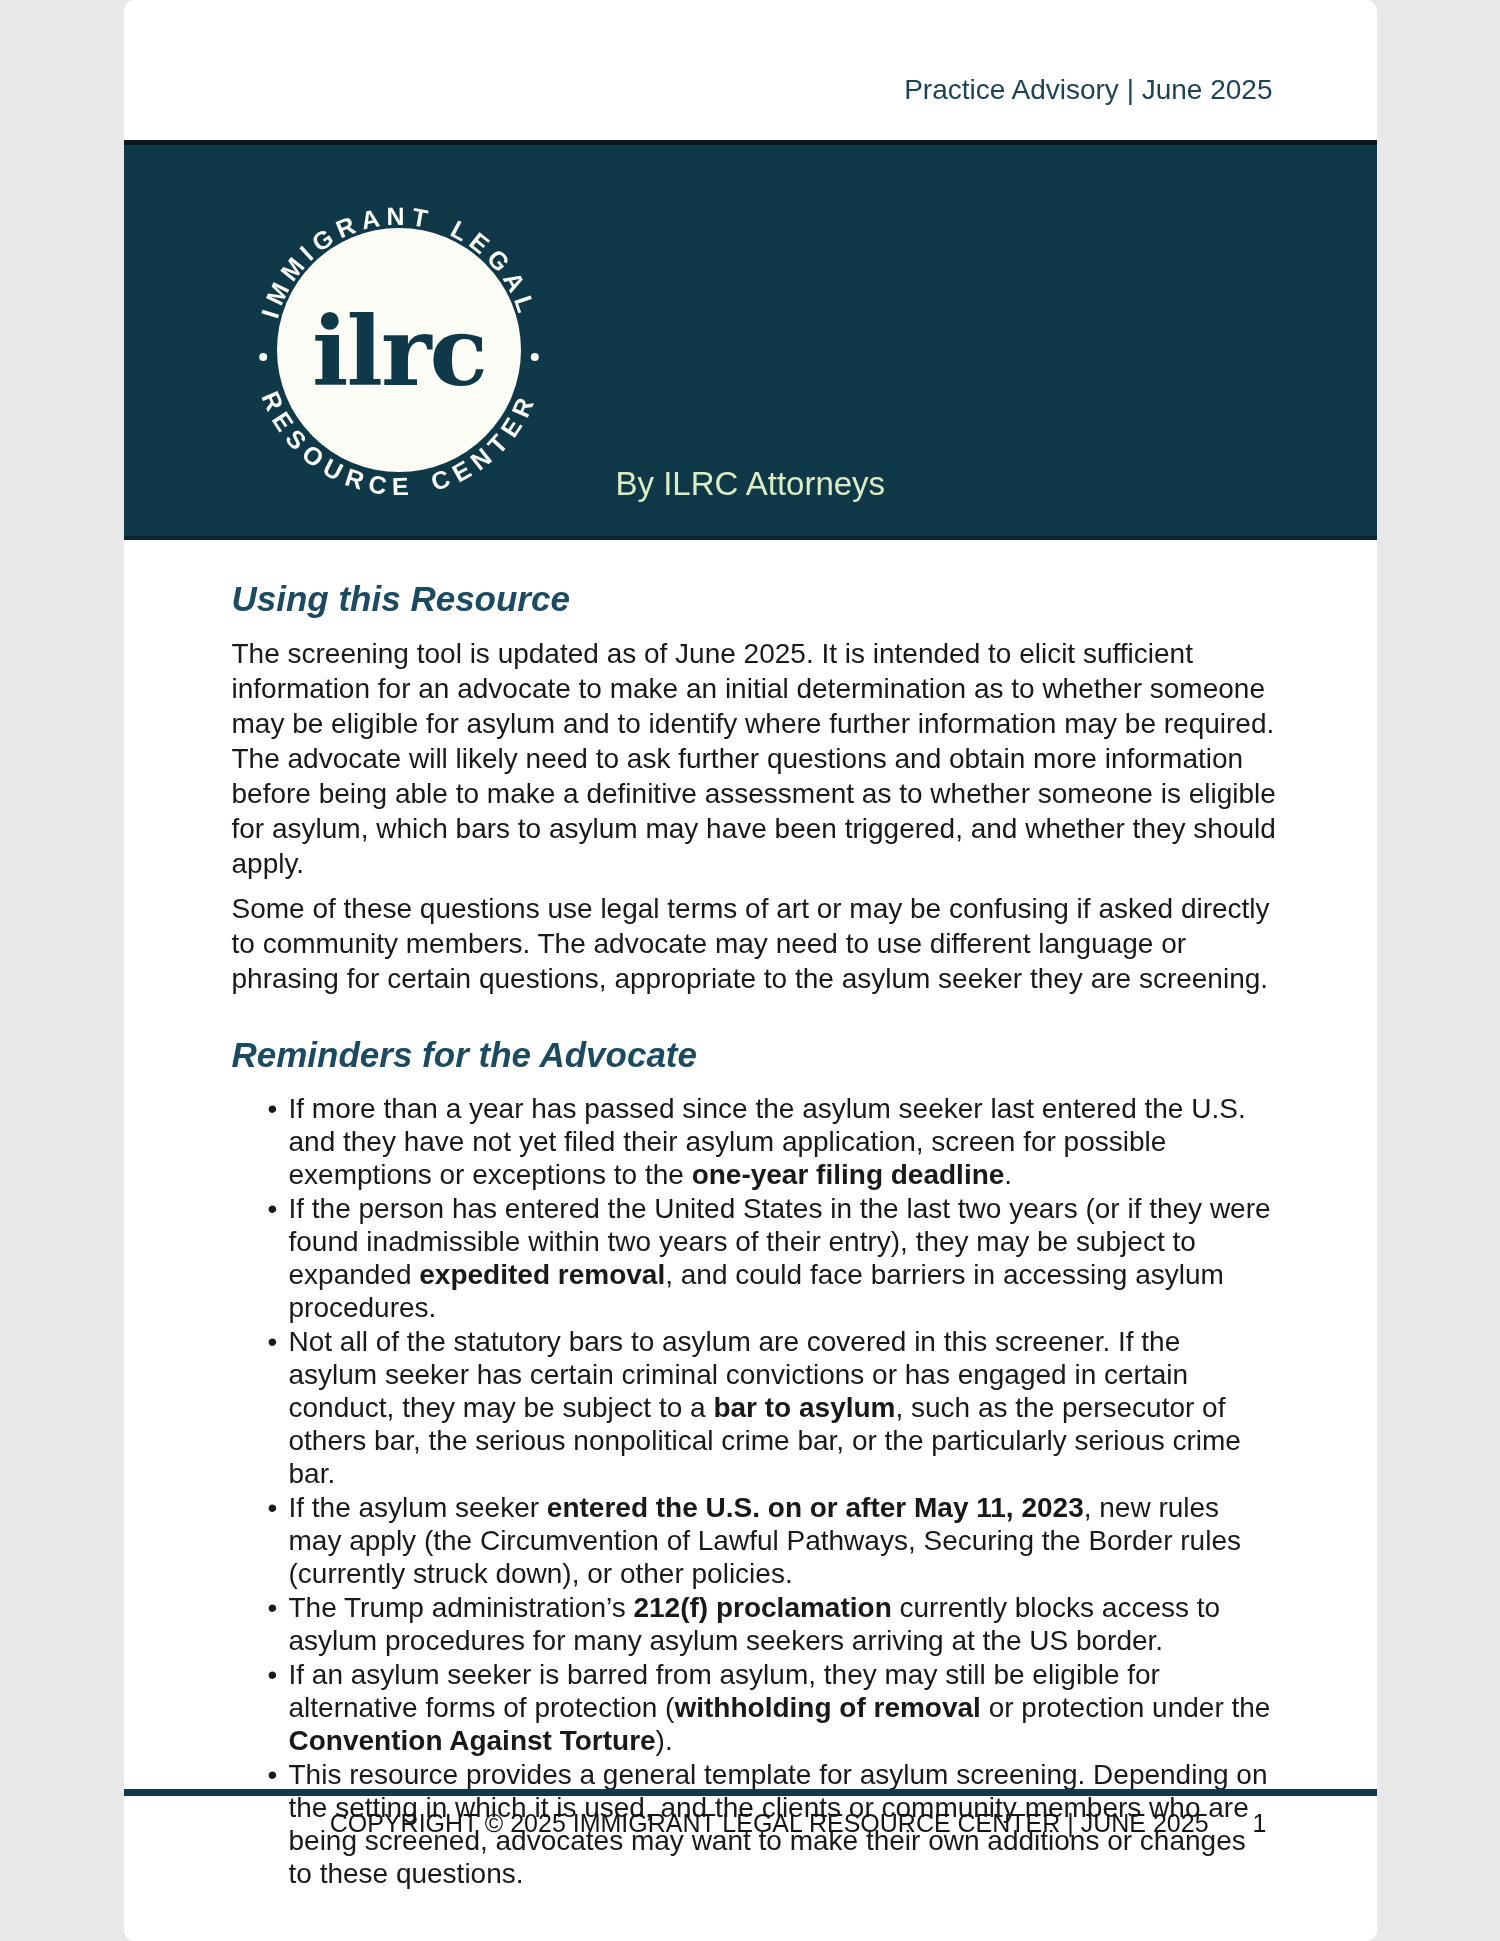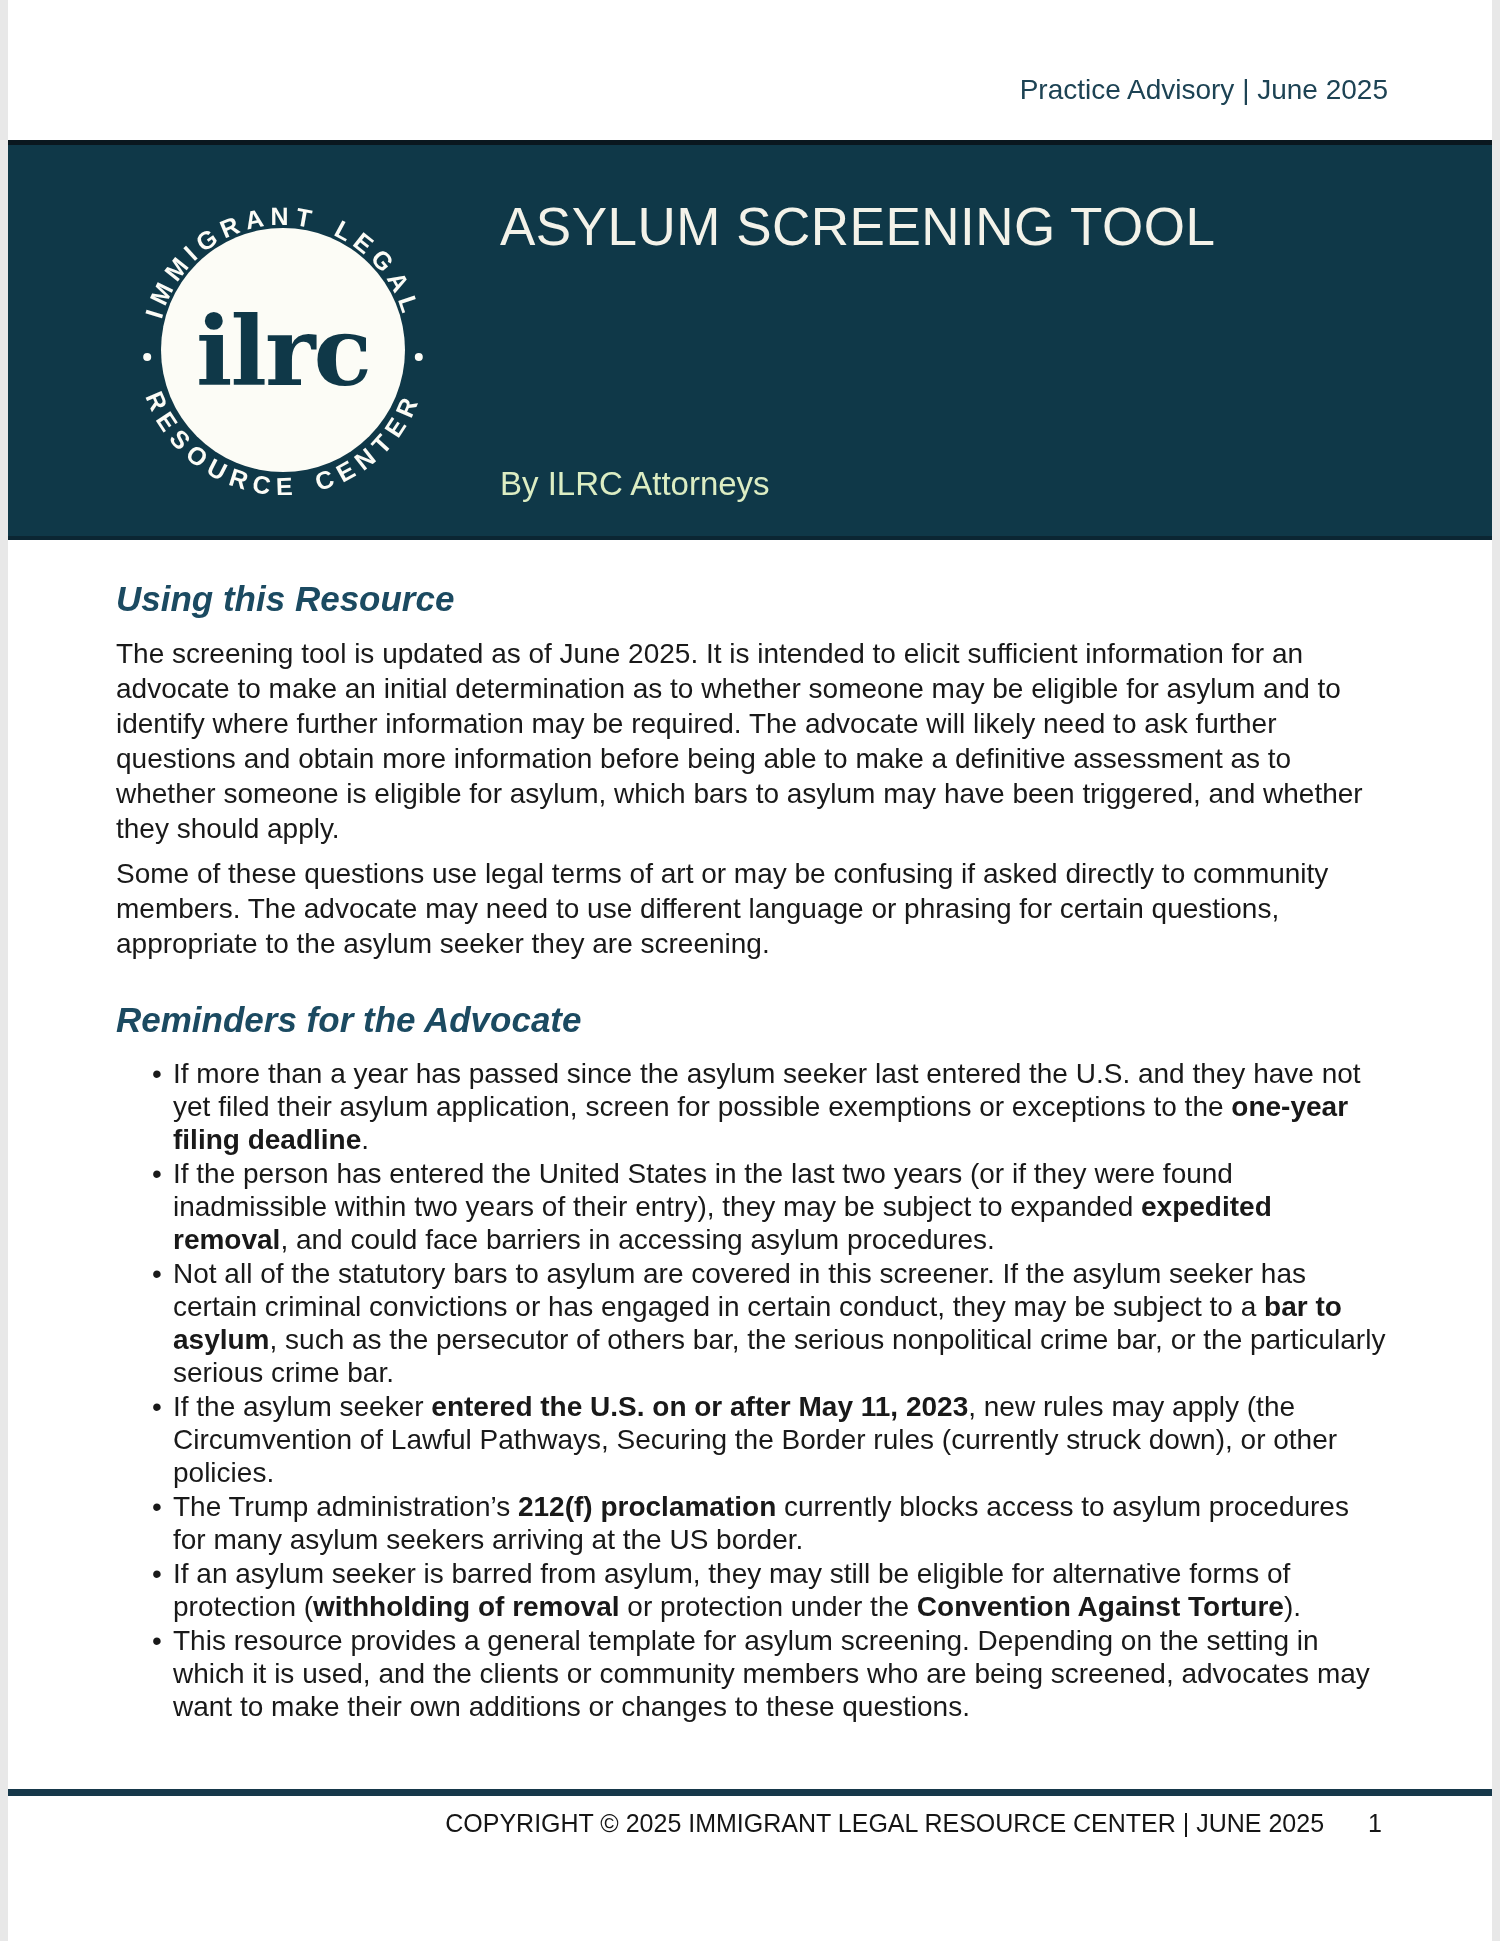--- a/index.html
+++ b/index.html
@@ -1,25 +1,26 @@
 <!DOCTYPE html>
 <html><head>
 <meta charset="utf-8">
 <style>
   * { margin: 0; padding: 0; box-sizing: border-box; }
   html, body { background: #e8e8e8; }
   .page {
     position: relative;
-    width: 1484px;
+    width: 1253px;
     height: 1941px;
     margin: 0 auto;
     background: #ffffff;
     font-family: "Liberation Sans", sans-serif;
     color: #191919;
     overflow: hidden;
+    border-radius: 11px;
   }
 
   
   .page-header {
     padding: 72px 104px 0 0;
     text-align: right;
     font-size: 28px;
     line-height: 35px;
     color: #1d4354;
   }
@@ -153,21 +154,20 @@
         </text>
         <text class="ring-text ring-bottom">
           <textPath href="#logoArcBottom" xlink:href="#logoArcBottom" startOffset="50%" text-anchor="middle">RESOURCE CENTER</textPath>
         </text>
         <circle cx="9.2" cy="152" r="4" fill="#fcfcf6"></circle>
         <circle cx="280.8" cy="152" r="4" fill="#fcfcf6"></circle>
         <text class="monogram" x="145" y="180" text-anchor="middle">ilrc</text>
       </svg>
     </div>
 
-    <div class="banner-title">ASYLUM SCREENING TOOL</div>
 
     <div class="banner-byline">By ILRC Attorneys</div>
   </div>
 
   <div class="content">
 
     <h2>Using this Resource</h2>
 
     <p><span>The screening tool is updated as of June 2025. It is intended to elicit sufficient information for an advocate to make an initial determination as to whether someone may be eligible for asylum and to identify where further information may be required. The advocate will likely need to ask further questions and obtain more information before being able to make a definitive assessment as to whether someone is eligible for asylum, which bars to asylum may have been triggered, and whether they should apply.</span></p>
 

